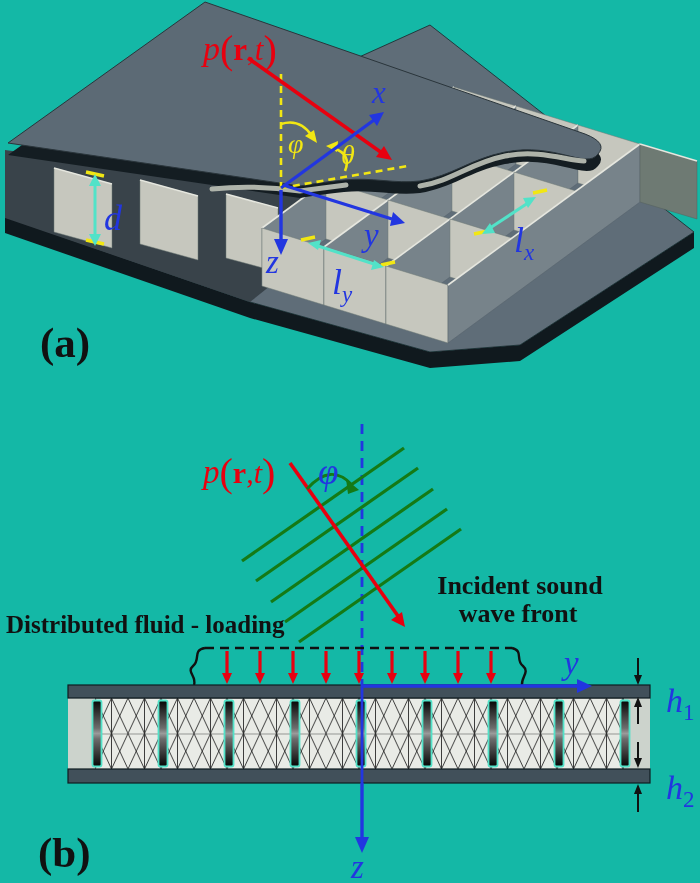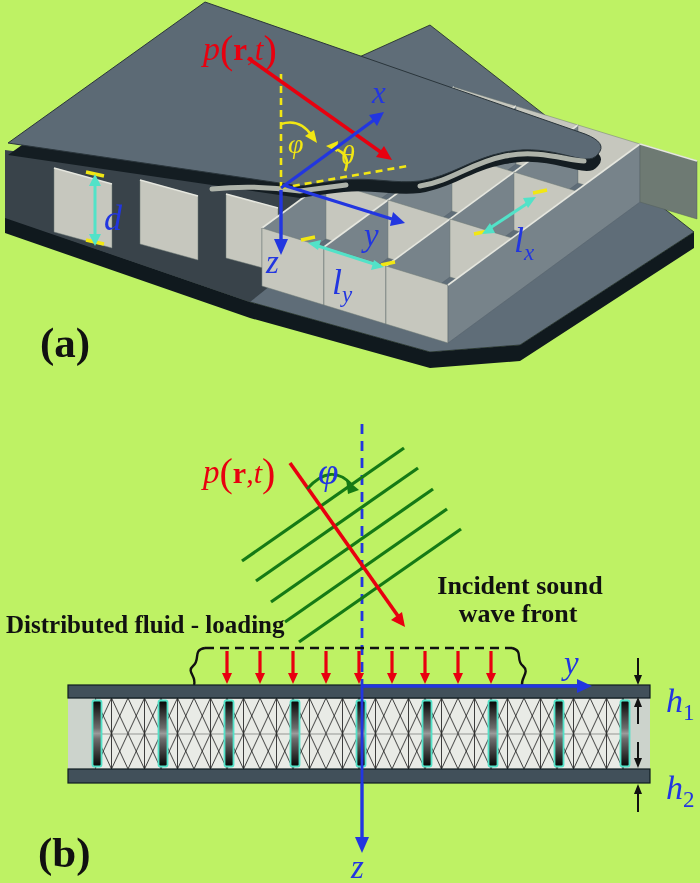--- a/index.html
+++ b/index.html
@@ -1,16 +1,16 @@
 <!DOCTYPE html>
 <html><head>
 <meta charset="utf-8">
 <style>
   html,body{margin:0;padding:0;background:#fff;}
-  .stage{width:700px;height:883px;background:#bef264;position:relative;overflow:hidden;}
+  .stage{width:700px;height:883px;background:#14b8a6;position:relative;overflow:hidden;}
   svg{display:block;}
   
   .bplate{fill:#5f6d78;stroke:#1a2328;stroke-width:.8}
   .bedge{fill:#10191e}
   .cav{fill:#39434a}
   .wL{fill:#c6c7be;stroke:#6f7a76;stroke-width:.5}
   .wD{fill:#77838a;stroke:#55616a;stroke-width:.5}
   .wDk{fill:#6e7a73;stroke:#55615c;stroke-width:.5}
   .tl{stroke:#e6e7df;stroke-width:1.6;fill:none}
   .plate{fill:#5c6a75;stroke:#2a353b;stroke-width:1}

